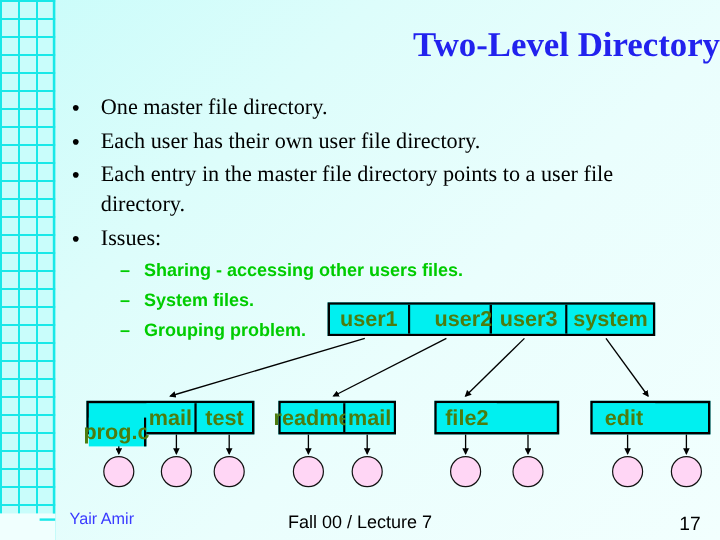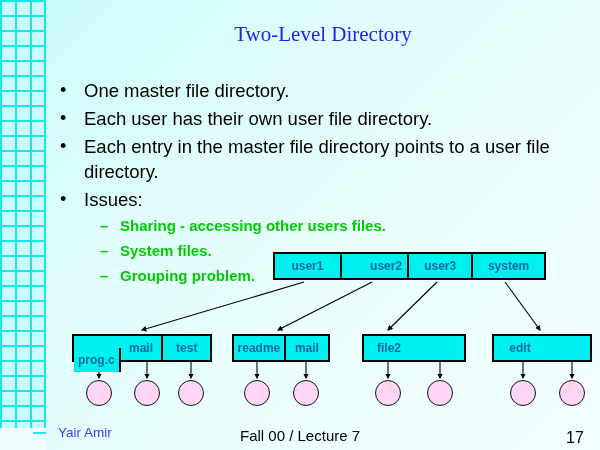--- a/index.html
+++ b/index.html
@@ -57,26 +57,27 @@
     height: 2px;
     background: #19e8e8;
   }
 
   
   #title {
     position: absolute;
     left: 46px;
     top: 22px;
     width: 554px;
-    text-align: center;
+    text-align: right;
     font-family: "Liberation Serif", serif;
-    font-size: 21px;
+    font-size: 29px;
     color: #2222ee;
     letter-spacing: 0px;
     white-space: nowrap;
+    font-weight: bold;
   }
 
   
   #bullets {
     position: absolute;
     left: 60px;
     top: 78px;
     width: 520px;
   }
   .bullet-row {
@@ -90,20 +91,21 @@
     font-size: 18px;
     line-height: 25px;
     color: #000;
     text-align: left;
   }
   .bullet-text {
     font-size: 18.5px;
     line-height: 25px;
     color: #000000;
     max-width: 470px;
+    font-family: Liberation Serif, serif;
   }
   .sub-list {
     margin-top: 3px;
     margin-left: 40px;
   }
   .sub-row {
     display: flex;
     align-items: flex-start;
     margin-bottom: 4px;
   }
@@ -137,23 +139,23 @@
     display: flex;
     border: 2px solid #000000;
     background: #00f0f0;
     box-sizing: border-box;
     height: 28px;
   }
   .dir-cell {
     display: flex;
     align-items: center;
     justify-content: center;
-    font-size: 12px;
+    font-size: 18px;
     font-weight: bold;
-    color: #0369a1;
+    color: #4d7c0f;
     background: #00f0f0;
     box-sizing: border-box;
     border-right: 2px solid #000000;
     height: 100%;
     white-space: nowrap;
     text-align: center;
   }
   .dir-cell:last-child {
     border-right: none;
   }

